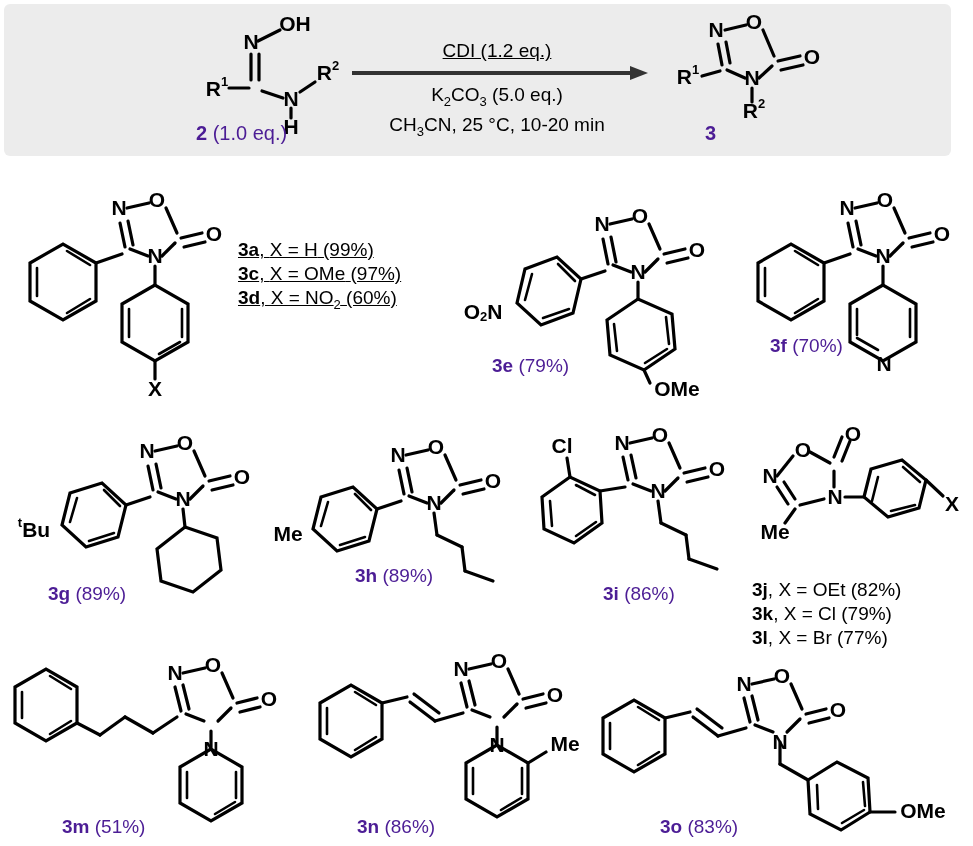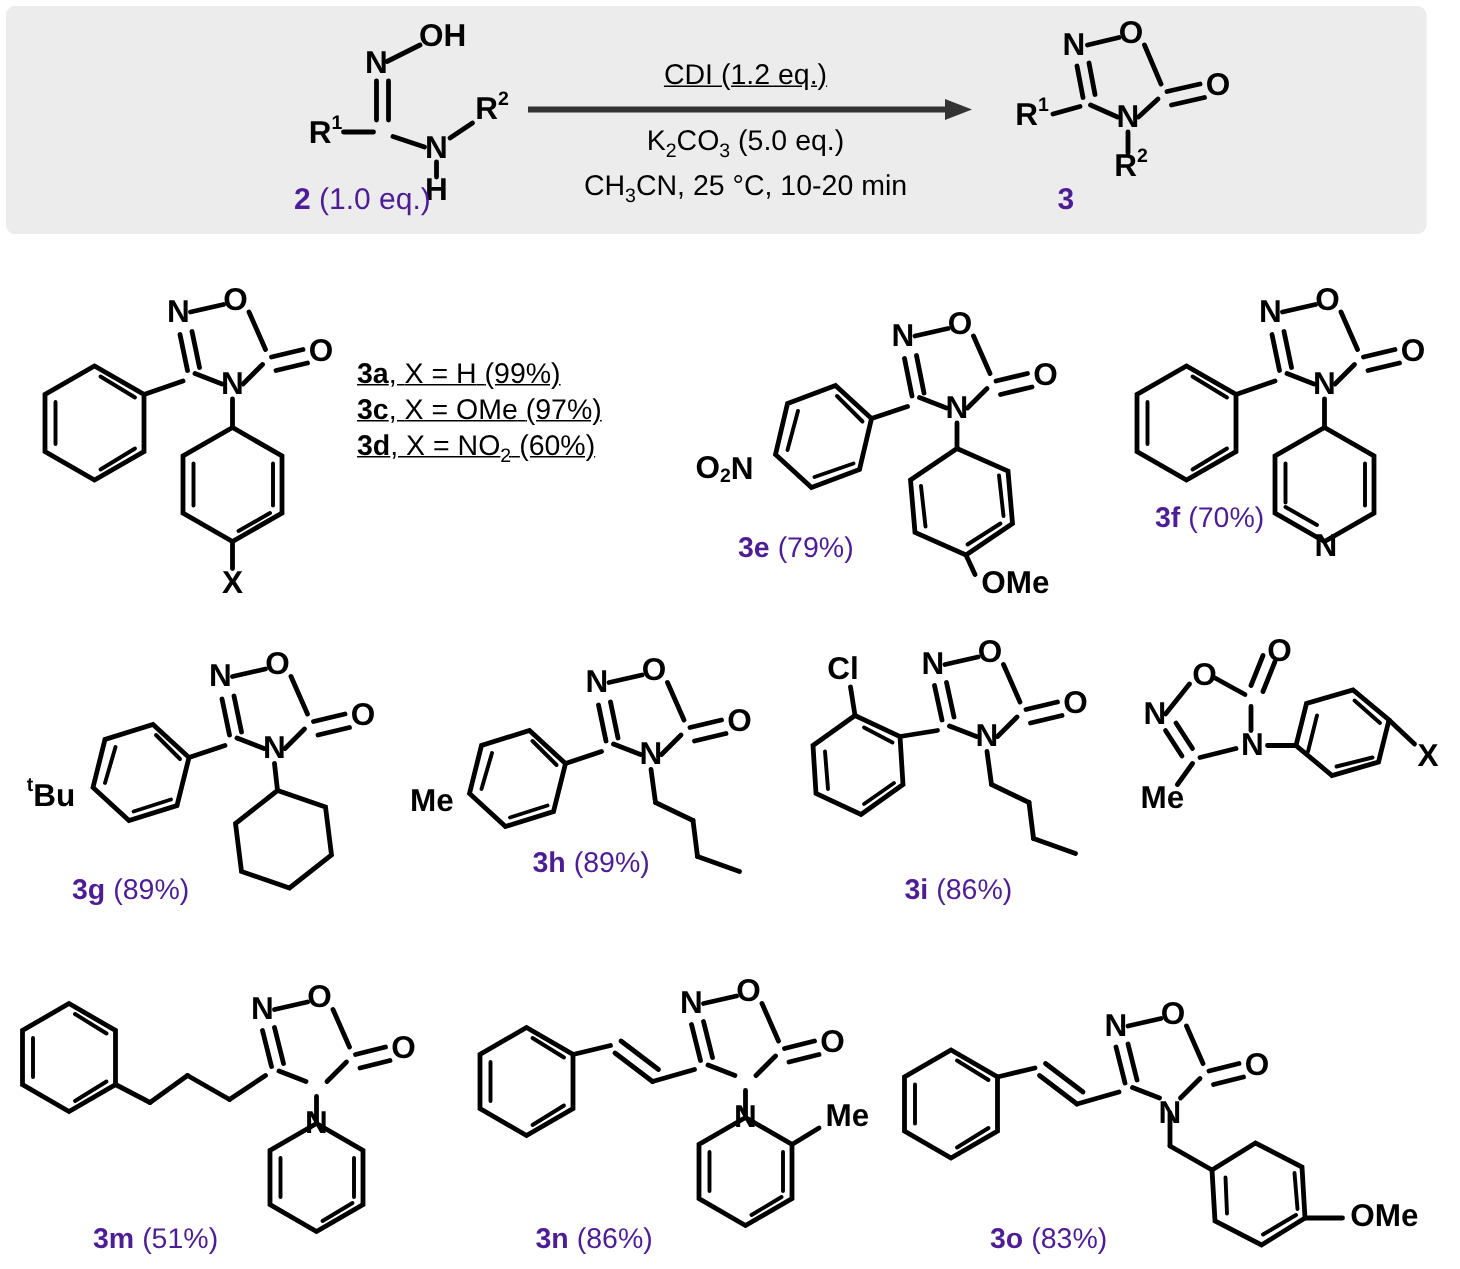--- a/index.html
+++ b/index.html
@@ -339,20 +339,31 @@
     <line class="bond-thin" x1="127" y1="76" x2="133" y2="52"></line>
     <line class="bond-thin" x1="158" y1="42" x2="175" y2="57"></line>
     <line class="bond-thin" x1="170" y1="80" x2="146" y2="86"></line>
     <line class="bond" x1="181" y1="55" x2="198" y2="71"></line>
     <text class="atom" x="58" y="26">O</text>
     <text class="atom" x="108" y="10">O</text>
     <text class="atom" x="25" y="52">N</text>
     <text class="atom" x="90" y="73">N</text>
     <text class="atom" x="207" y="80">X</text>
   </svg>
+  <div class="multi" style="position:absolute;left:752px;top:578px;">
+    <div>
+      <b>3j</b><span>, </span><span>X = OEt</span>&nbsp;<span>(82%)</span>
+    </div>
+    <div>
+      <b>3k</b><span>, </span><span>X = Cl</span>&nbsp;<span>(79%)</span>
+    </div>
+    <div>
+      <b>3l</b><span>, </span><span>X = Br</span>&nbsp;<span>(77%)</span>
+    </div>
+  </div>
 
   <svg style="position:absolute;left:5px;top:655px;" width="300" height="175">
 
     <polygon class="bond" points="10,32 10,68 41,86 72,68 72,32 41,14" fill="none"></polygon>
     <line class="bond-thin" x1="17" y1="37" x2="17" y2="63"></line>
     <line class="bond-thin" x1="45" y1="79" x2="66" y2="66"></line>
     <line class="bond-thin" x1="66" y1="34" x2="45" y2="21"></line>
 
     <line class="bond" x1="72" y1="68" x2="95" y2="80"></line>
     <line class="bond" x1="95" y1="80" x2="120" y2="62"></line>

